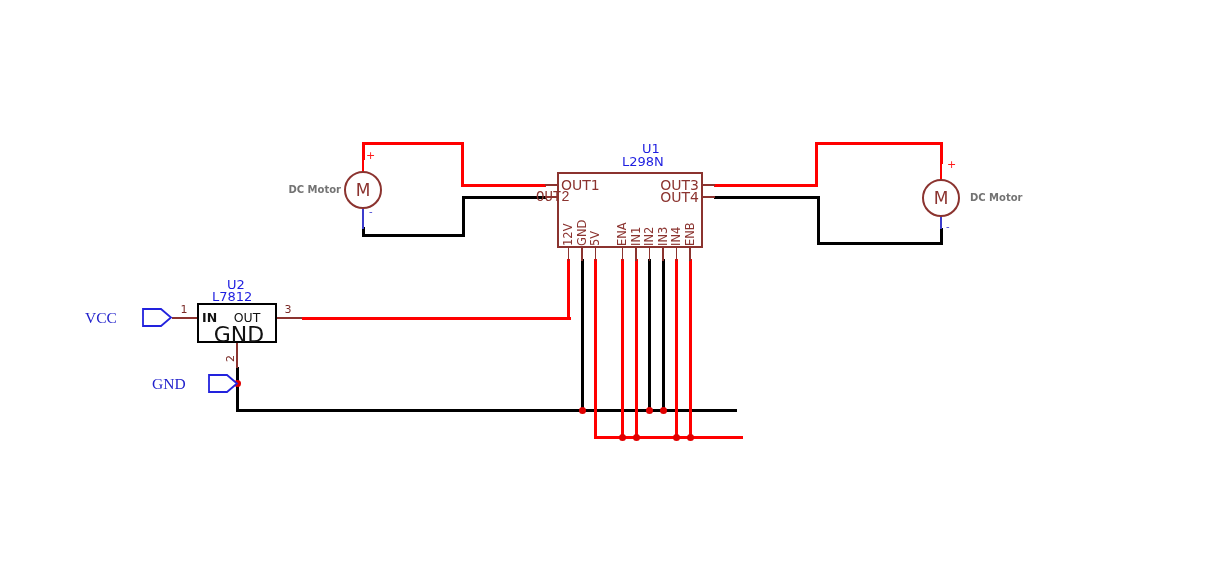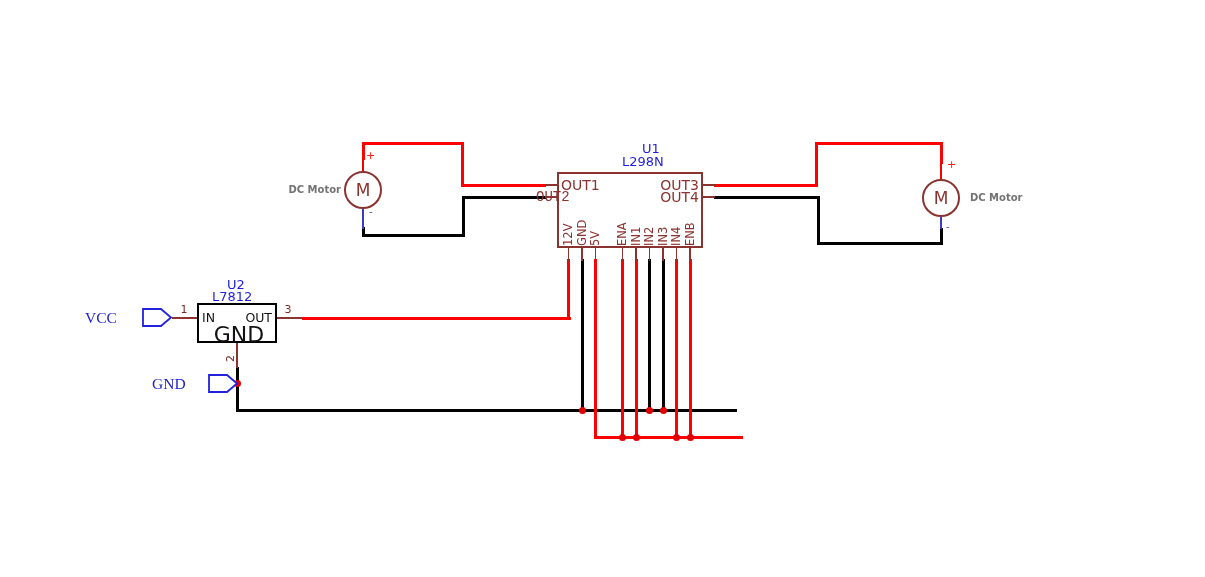--- a/index.html
+++ b/index.html
@@ -114,22 +114,22 @@
   <div class="vlbl" style="left:670px;top:246px;">IN4</div>
   <div class="vlbl" style="left:683.5px;top:246px;">ENB</div>
 
   <div class="mst" style="left:172px;top:317px;width:25px;height:1.8px;"></div>
   <div class="mst" style="left:277px;top:317px;width:25px;height:1.8px;"></div>
   <div class="mst" style="left:236.1px;top:343px;width:1.8px;height:25px;"></div>
 
   <div class="u2body"></div>
   <div class="abs blue ref" style="left:227px;top:279px;">U2</div>
   <div class="abs blue ref" style="left:212px;top:291px;">L7812</div>
-  <div class="abs" style="left:202px;top:311px;font-size:12.5px;line-height:13px;color:#111;">IN</div>
-  <div class="abs" style="left:222px;top:311px;width:50px;text-align:right;font-size:12.5px;line-height:13px;color:#111;">OUT</div>
+  <div class="abs" style="left:202px;top:311px;font-size:12.5px;line-height:13px;color:#111;font-weight:bold;">IN</div>
+  <div class="abs" style="left:222px;top:311px;width:50px;text-align:center;font-size:12.5px;line-height:13px;color:#111;">OUT</div>
   <div class="abs" style="left:199px;top:324px;width:80px;text-align:center;font-size:22px;line-height:21px;color:#111;">GND</div>
   <div class="abs pinnum" style="left:177px;top:304px;width:14px;text-align:center;">1</div>
   <div class="abs pinnum" style="left:281px;top:304px;width:14px;text-align:center;">3</div>
   <div class="abs pinnum" style="left:224.5px;top:362px;width:16px;transform:rotate(-90deg);transform-origin:0 0;">2</div>
 
   <svg class="flagsvg" viewBox="0 0 1205 577">
     <polygon points="143,309 161,309 171,317.5 161,326 143,326" fill="#ffffff" stroke="#2222dd" stroke-width="1.8"></polygon>
     <polygon points="209,375 227,375 237,383.5 227,392 209,392" fill="#ffffff" stroke="#2222dd" stroke-width="1.8"></polygon>
   </svg>
   <div class="abs netlbl" style="left:85px;top:308.5px;width:55px;">VCC</div>

